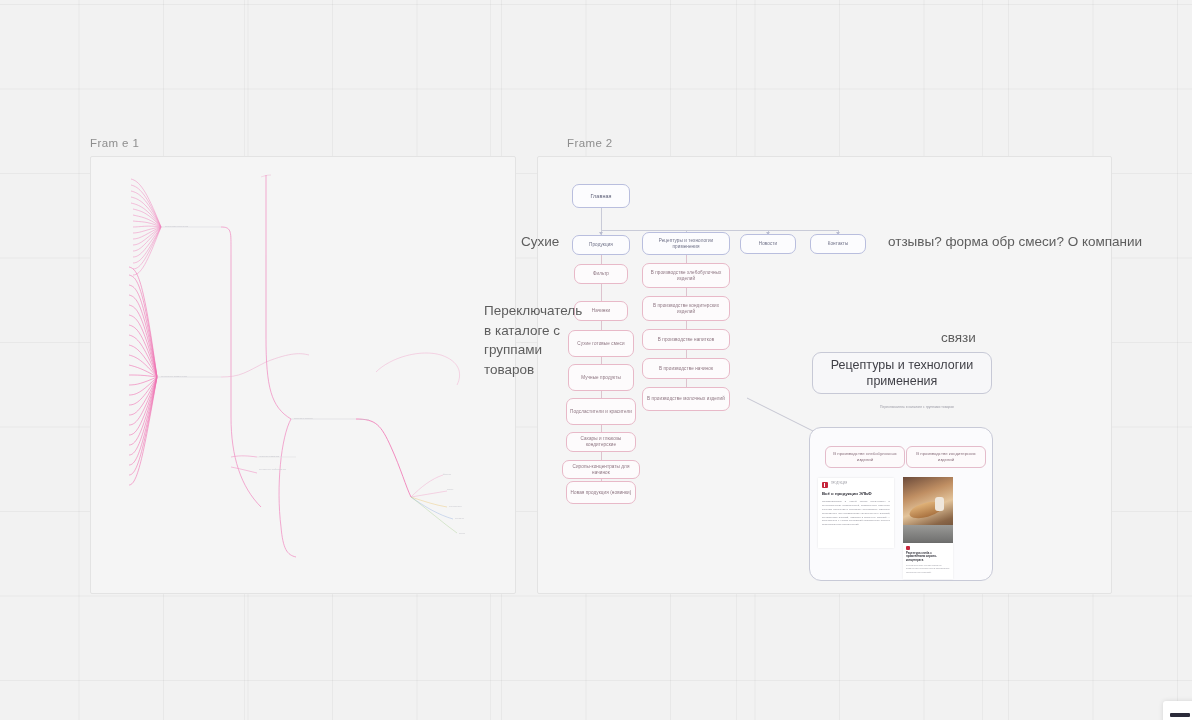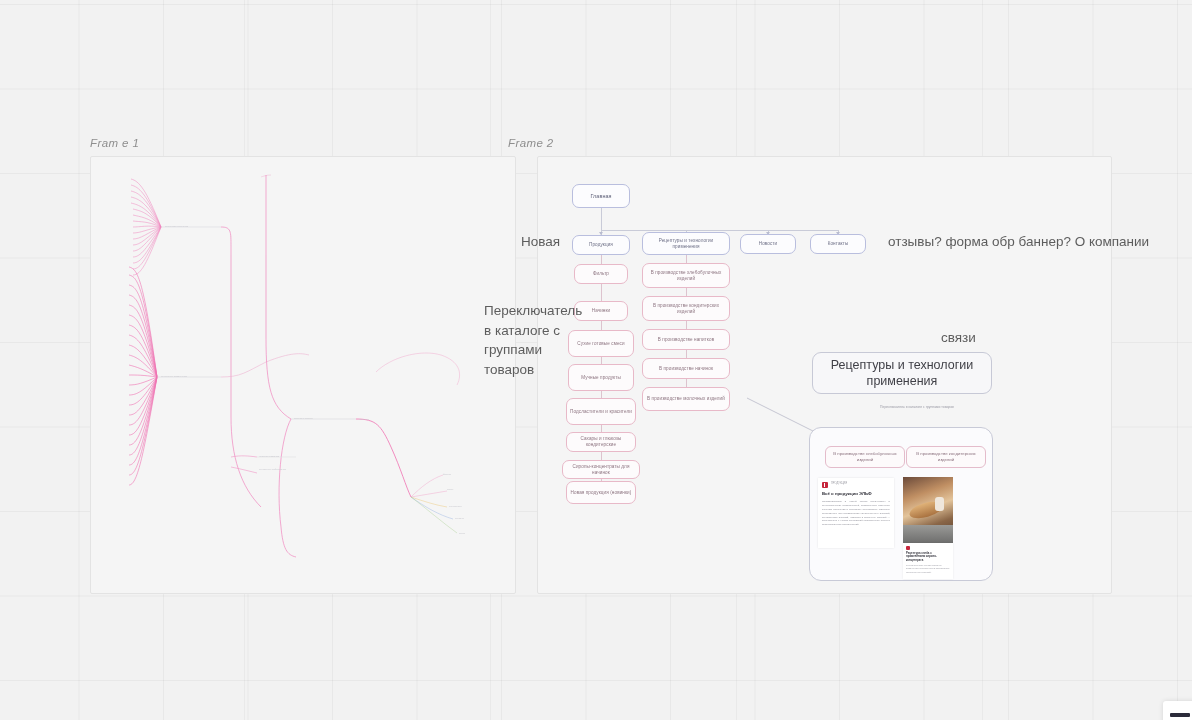--- a/index.html
+++ b/index.html
@@ -22,21 +22,20 @@
     position:absolute;inset:0;
     background-image:
       linear-gradient(to right, rgba(0,0,0,0.035) 1px, transparent 1px);
     background-size:246px 100%;
     background-position:-2px 0;
     pointer-events:none;
   }
   .frame-label{
     position:absolute;font-size:11.5px;color:#8e8e8e;letter-spacing:.4px;
     white-space:nowrap;
-    font-style:italic;
   }
   .frame{
     position:absolute;background:#f5f5f5;border:1px solid #e3e3e3;
     border-radius:2px;overflow:hidden;
   }
   
   #frame1{left:90px;top:156px;width:424px;height:436px;}
   #mindmap{position:absolute;inset:0;}
   
   #frame2{left:537px;top:156px;width:573px;height:436px;}
@@ -241,21 +240,21 @@
       <text x="356" y="333">поиск</text>
       <text x="358" y="350">сортировка</text>
       <text x="364" y="362">корзина</text>
       <text x="368" y="377">заказ</text>
       <text x="246" y="498">карта сайта</text>
       <text x="246" y="530">структура разделов</text>
     </g>
   </svg>
 </div>
 
-<div class="frame-label" style="left:508px;top:137px;">Frame 2</div>
+<div class="frame-label" style="left:567px;top:137px;">Frame 2</div>
 <div class="frame" id="frame2"></div>
 
 <div class="conn v" style="left:601px;top:208px;height:22px;"></div>
 <div class="conn h" style="left:601px;top:230px;width:237px;"></div>
 <div class="conn v" style="left:601px;top:230px;height:5px;"></div>
 <div class="conn v" style="left:686px;top:230px;height:5px;"></div>
 <div class="conn v" style="left:768px;top:230px;height:5px;"></div>
 <div class="conn v" style="left:838px;top:230px;height:5px;"></div>
 <div class="arrowhead" style="left:599px;top:232px;"></div>
 <div class="arrowhead" style="left:684px;top:232px;"></div>
@@ -292,23 +291,23 @@
 <div class="node pink" style="left:566px;top:432px;width:70px;height:20px;">Сахары и глюкозы кондитерские</div>
 <div class="node pink" style="left:562px;top:460px;width:78px;height:19px;">Сиропы-концентраты для начинок</div>
 <div class="node pink" style="left:566px;top:481px;width:70px;height:23px;">Новая продукция (новинки)</div>
 
 <div class="node pink" style="left:642px;top:263px;width:88px;height:25px;">В производстве хлебобулочных изделий</div>
 <div class="node pink" style="left:642px;top:296px;width:88px;height:25px;">В производстве кондитерских изделий</div>
 <div class="node pink" style="left:642px;top:329px;width:88px;height:21px;">В производстве напитков</div>
 <div class="node pink" style="left:642px;top:358px;width:88px;height:21px;">В производстве начинок</div>
 <div class="node pink" style="left:642px;top:387px;width:88px;height:24px;">В производстве молочных изделий</div>
 
-<div class="annot" id="annot-menu">Новая</div>
+<div class="annot" id="annot-menu">Сухие</div>
 <div class="annot" id="annot-switch">Переключатель в каталоге с группами товаров</div>
-<div class="annot" id="annot-right">отзывы?  форма обр баннер?  О компании</div>
+<div class="annot" id="annot-right">отзывы?  форма обр смеси?  О компании</div>
 <div class="annot" id="annot-banner">связи</div>
 
 <div id="banner-box">Рецептуры и технологии применения</div>
 <div id="banner-caption">Переключатель в каталоге с группами товаров</div>
 
 <svg id="banner-arrow" viewBox="0 0 90 45">
   <path d="M2 2 L78 40" fill="none" stroke="#bfc1ce" stroke-width="0.9"></path>
   <path d="M78 40 L70 37 L72 33 Z" fill="#bfc1ce"></path>
 </svg>
 

